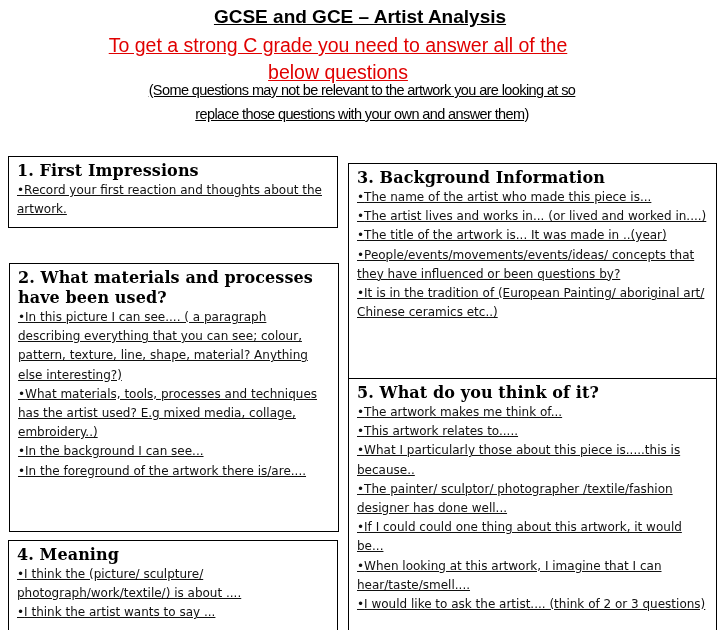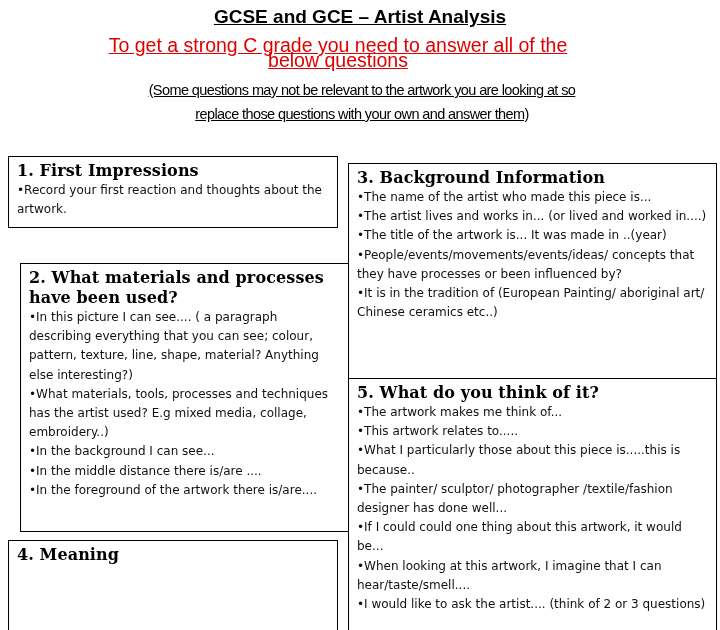--- a/index.html
+++ b/index.html
@@ -1,31 +1,31 @@
 <!DOCTYPE html>
 <html><head>
 <meta charset="utf-8">
 <style>
   html, body { margin:0; padding:0; background:#ffffff; }
   body { width:720px; height:630px; position:relative; overflow:hidden; font-family:"Liberation Sans", sans-serif; color:#000; }
   .header { position:absolute; left:0; top:0; width:720px; text-align:center; }
   .title { position:absolute; left:0; width:720px; top:6px; font-family:"Liberation Sans", sans-serif; font-weight:bold; font-size:19px; text-decoration:underline; line-height:22px; }
   .subtitle { position:absolute; left:0; width:676px; font-size:19.5px; color:#e00000; text-decoration:underline; line-height:24px; }
   .sub1 { top:33px; }
-  .sub2 { top:48px;text-decoration:underline; }
+  .sub2 { top:60px;text-decoration:underline; }
   .note { position:absolute; left:0; width:760px; font-size:14.5px; text-decoration:underline; line-height:20px; letter-spacing:-0.6px; }
   .note1 { top:80px; left:-18px; }
   .note2 { top:104px; left:-18px; }
   .box { position:absolute; border:1.5px solid #000; box-sizing:border-box; background:#fff; padding:4px 8px 0 8px; overflow:hidden; }
   .box h2 { margin:0; font-family:"DejaVu Serif", serif; font-weight:bold; font-size:16px; line-height:20px; letter-spacing:0.1px; }
   .box ul { list-style:none; margin:0; padding:0; }
-  .box li { font-family:"DejaVu Sans", sans-serif; font-size:12px; line-height:19.2px; color:#111; }
+  .box li { font-family:"DejaVu Sans", sans-serif; font-size:12px; line-height:19.2px; color:#111;text-decoration:underline; }
   .box li::before { content:"\2022"; font-size:12px; }
   #box1 { left:8px; top:156px; width:330px; height:72px; }
-  #box2 { left:20px; top:263px; width:330px; height:269px; }
+  #box2 { left:9px; top:263px; width:330px; height:269px; }
   #box3 { left:348px; top:163px; width:369px; height:242px; }
   #box4 { left:8px; top:540px; width:330px; height:100px; }
   #box5 { left:348px; top:378px; width:369px; height:262px; }
 </style>
 </head>
 <body>
 
 <div class="header">
   <div class="title">GCSE and GCE – Artist Analysis </div>
   <div class="subtitle sub1">To get a strong C grade you need to answer all of the</div>
@@ -40,38 +40,41 @@
     <li>Record your first reaction and thoughts  about the artwork.</li>
   </ul>
 </div>
 
 <div class="box" id="box2">
   <h2>2. What materials and processes have been used?</h2>
   <ul>
     <li>In this picture I can see.... ( a paragraph describing everything that you can see; colour, pattern, texture, line, shape, material? Anything else interesting?)</li>
     <li>What materials, tools, processes and techniques has the artist used? E.g mixed media, collage, embroidery..)</li>
     <li>In the background I can see...</li>
-    <li>In the middle distance there is/are ....</li>
     <li>In the foreground of the artwork there is/are....</li>
   </ul>
 </div>
 
 <div class="box" id="box3">
   <h2>3. Background Information</h2>
   <ul>
     <li>The name of the artist who made this piece is...</li>
     <li>The artist lives and works in... (or lived and worked in....)</li>
     <li>The title of the artwork is... It was made in ..(year)</li>
-    <li>People/events/movements/events/ideas/  concepts that they have processes or been influenced by?</li>
+    <li>People/events/movements/events/ideas/  concepts that they have influenced or been questions by?</li>
     <li>It is in the tradition of (European Painting/ aboriginal art/ Chinese ceramics etc..)</li>
   </ul>
 </div>
 
 <div class="box" id="box4">
   <h2>4. Meaning</h2>
+  <ul>
+    <li>I think the (picture/ sculpture/ photograph/work/textile/) is about ....</li>
+    <li>I think the artist wants to say ...</li>
+  </ul>
 </div>
 
 <div class="box" id="box5">
   <h2>5. What do you think of it?</h2>
   <ul>
     <li>The artwork makes me think of...</li>
     <li>This artwork relates to.....</li>
     <li>What I particularly those about this piece is.....this is because..</li>
     <li>The painter/ sculptor/ photographer /textile/fashion designer has done well...</li>
     <li>If I could could one thing about this artwork, it would be...</li>

